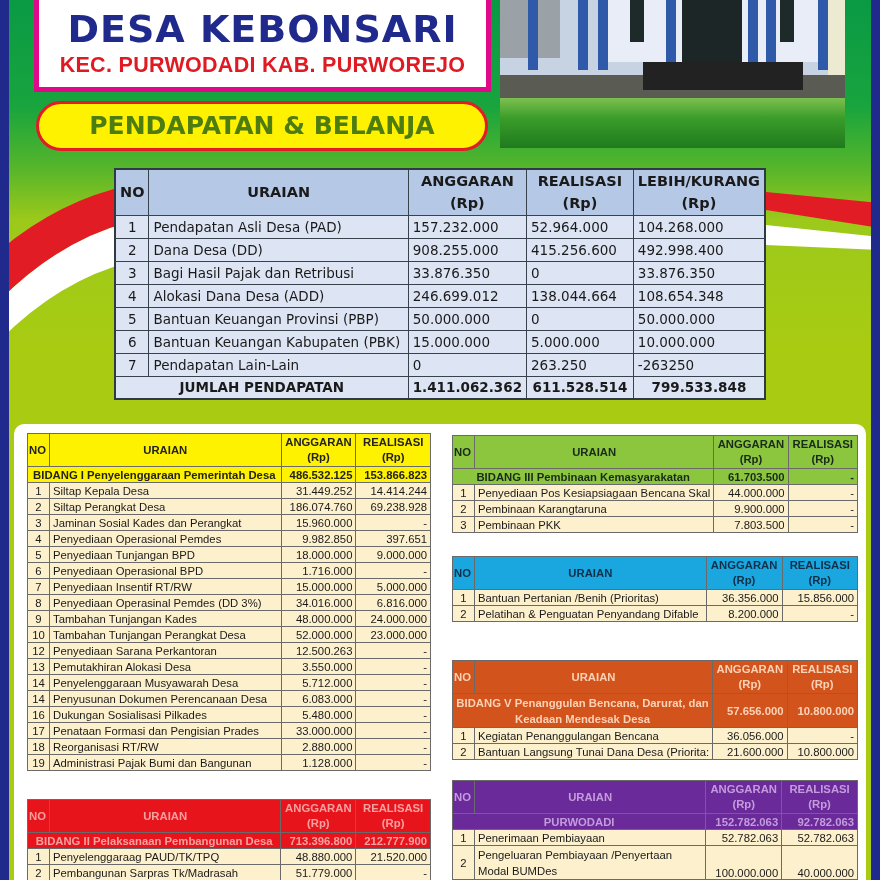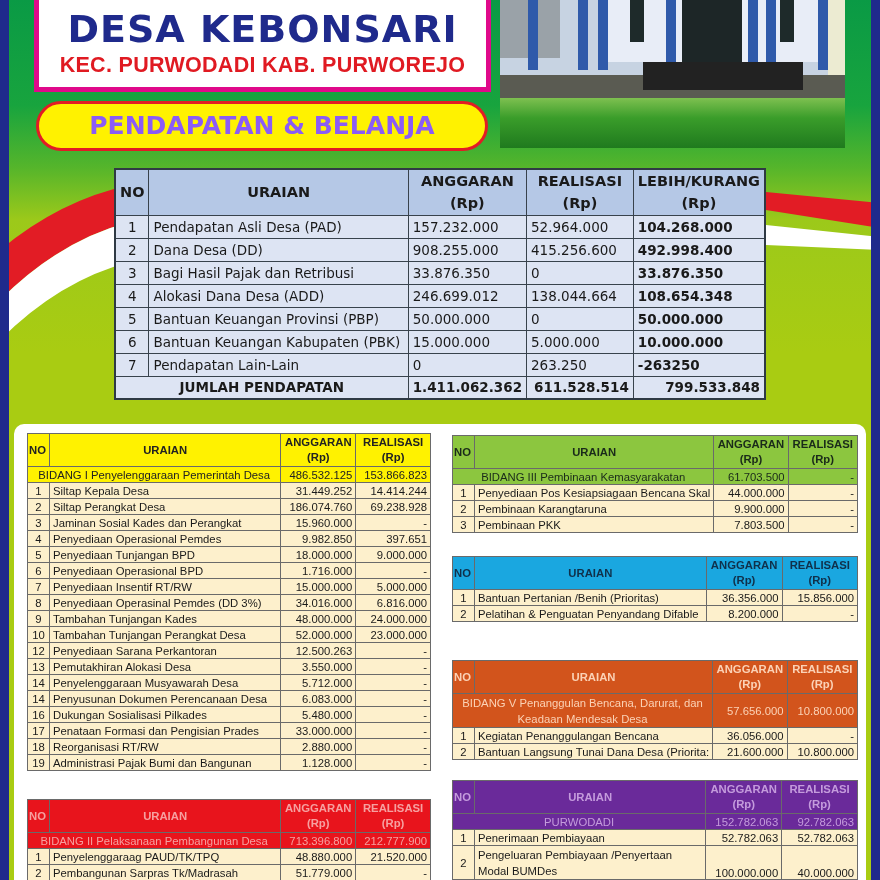--- a/index.html
+++ b/index.html
@@ -26,21 +26,21 @@
     font-family: "DejaVu Sans", sans-serif; font-weight: bold;
     color: #1f2a8c; font-size: 38px; letter-spacing: 1px; margin-top: 10px; line-height: 40px;
   }
   .title-sub {
     font-weight: bold; color: #e01a22; font-size: 21.5px; margin-top: 4px; letter-spacing: 0.3px;
   }
   .pill {
     position: absolute; left: 36px; top: 101px; width: 452px; height: 50px;
     background: #fff200; border: 3px solid #e21c25; border-radius: 26px;
     text-align: center; line-height: 44px;
-    font-family: "DejaVu Sans", sans-serif; font-weight: bold; font-size: 25px; color: #8b5cf6;
+    font-family: "DejaVu Sans", sans-serif; font-weight: bold; font-size: 25px; color: #4d7c0f;
   }
   .photo {
     position: absolute; left: 500px; top: 0; width: 345px; height: 148px;
     overflow: hidden; background: #c7d3e2;
   }
   .photo .ground { position: absolute; left:0; top: 75px; width: 100%; height: 28px; background: #5a5b52; }
   .photo .field { position: absolute; left:0; top: 98px; width: 100%; height: 50px;
     background: linear-gradient(180deg, #7ec050 0%, #3a9d2a 40%, #1f7a1e 100%); }
   .photo .wall { position: absolute; left: 100px; top: 0; width: 220px; height: 62px; background: #e8edf7; }
   .photo .door { position: absolute; left: 182px; top: 0; width: 60px; height: 62px; background: #1d2627; }
@@ -54,40 +54,40 @@
   .pend {
     position: absolute; left: 114px; top: 168px; width: 652px;
     font-family: "DejaVu Sans", sans-serif; font-size: 13.5px; color: #1a1a1a;
     background: #dde4f3;
     border: 2px solid #2f3a44;
   }
   .pend th, .pend td { border: 1.5px solid #38424c; padding: 0 4px; height: 23px; }
   .pend thead th { background: #b5c8e6; font-weight: bold; height: 46px; font-size: 14.5px; line-height: 22px; }
   .pend td.no { text-align: center; width: 33px; }
   .pend td.num { text-align: left; }
-  .pend td.bold { font-weight: bold; }
-  .pend tr.total td { font-weight: bold; text-align: right; }
+  .pend td.bold { font-weight: normal; }
+  .pend tr.total td { font-weight: bold; text-align: center; }
   .pend tr.total td.lbl { text-align: center; }
 
   .panel {
     position: absolute; left: 14px; top: 424px; width: 852px; height: 470px;
     background: #fff; border-radius: 10px;
   }
   .bt {
     position: absolute;
     font-family: "Liberation Sans", sans-serif; font-size: 11.3px; color: #1a1a1a;
     border: 1.5px solid #5a5a5a;
     background: #fdf0cc;
   }
   .bt th, .bt td { border: 1px solid #6a6a6a; padding: 0 3px; height: 16px; white-space: nowrap; overflow: hidden; }
   .bt thead th { font-weight: bold; height: 33px; line-height: 15px; font-size: 11.3px; }
   .bt thead th.no { width: 22px; text-align: left; padding-left: 1px; }
   .bt td.no { text-align: center; }
   .bt td.num { text-align: right; }
-  .bt tr.bid td { font-weight: normal; }
+  .bt tr.bid td { font-weight: bold; }
   .bt tr.bid td.lbl { text-align: center; }
 
   .c-yellow thead th, .c-yellow tr.bid td { background: #fff200; color: #222; }
   .c-red thead th, .c-red tr.bid td { background: #e8141c; color: #f6a0a0; }
   .c-green thead th, .c-green tr.bid td { background: #8cc63f; color: #1a2a1a; }
   .c-blue thead th, .c-blue tr.bid td { background: #1aa7e0; color: #10304a; }
   .c-orange thead th, .c-orange tr.bid td { background: #d2541c; color: #fbd2b6; }
   .c-purple thead th, .c-purple tr.bid td { background: #6a2a9a; color: #c49bdc; }
   .c-red, .c-orange, .c-purple { }
 </style>

